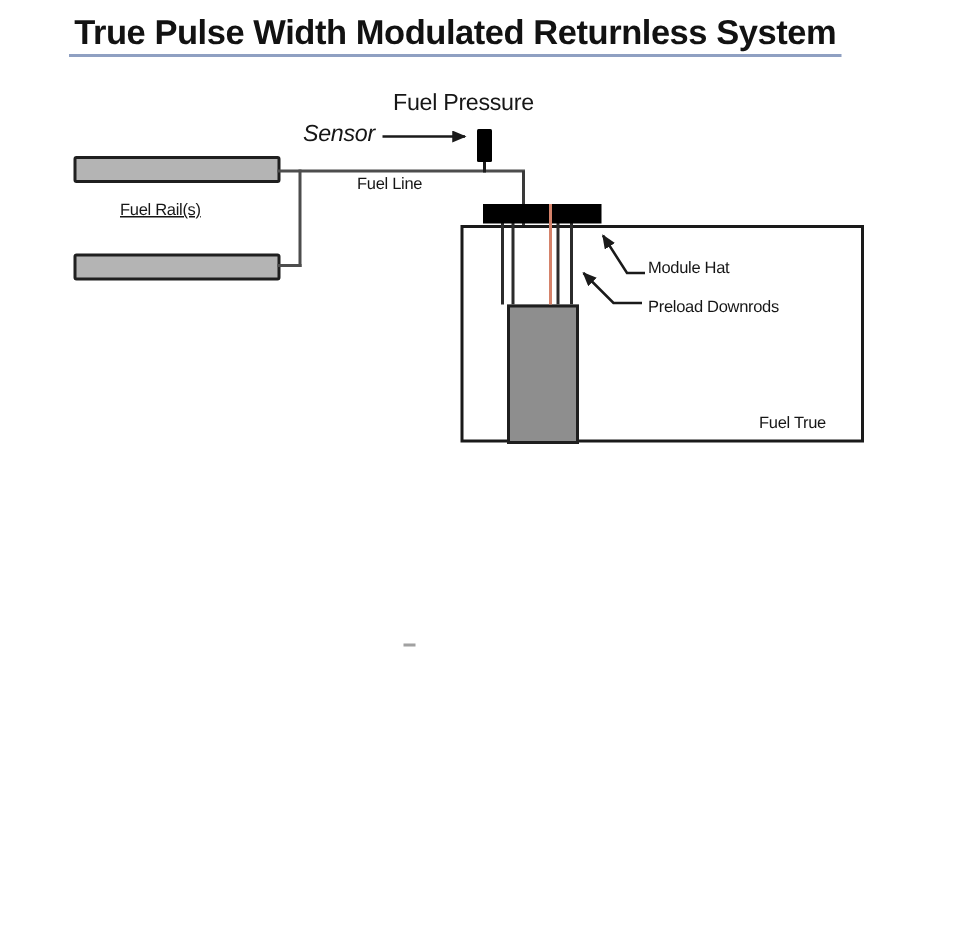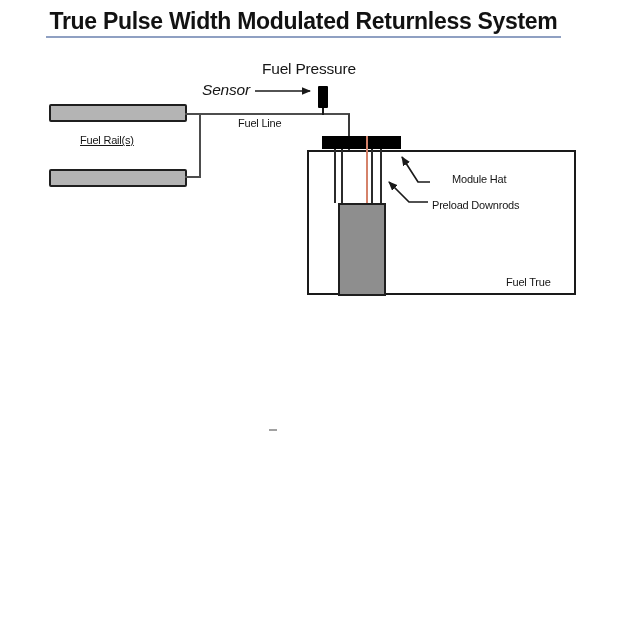--- a/index.html
+++ b/index.html
@@ -106,21 +106,21 @@
 
   <div class="abs z5" id="module-hat" style="left:322px;top:136px;width:79px;height:13px;"></div>
   <div class="abs rod" style="left:334px;top:148px;width:1.5px;height:55px;"></div>
   <div class="abs rod" style="left:341px;top:148px;width:2px;height:55px;"></div>
   <div class="abs rod" style="left:371px;top:148px;width:1.5px;height:55px;"></div>
   <div class="abs rod" style="left:380px;top:148px;width:2px;height:55px;"></div>
   <div class="abs" id="red-supply-line" style="left:365.5px;top:136px;width:2.5px;height:67px;"></div>
 
   <div class="abs z5" id="fuel-module" style="left:338px;top:203px;width:48px;height:93px;"></div>
 
-  <div class="label" style="left:452px;top:173px;">Module Hat</div>
+  <div class="label" style="left:432px;top:173px;">Module Hat</div>
   <div class="label" style="left:432px;top:199px;">Preload Downrods</div>
   <div class="label" style="left:506px;top:276px;">Fuel True</div>
 
   <svg id="arrow-overlay" viewBox="0 0 640 619" xmlns="http://www.w3.org/2000/svg">
     <defs>
       <marker id="ah" orient="auto" markerUnits="userSpaceOnUse" markerWidth="12" markerHeight="10" refX="8.5" refY="4">
         <path class="arrow-head" d="M0,0 L9.5,4 L0,8 Z"></path>
       </marker>
     </defs>
     <line class="arrow-line" x1="255" y1="91" x2="310" y2="91" marker-end="url(#ah)"></line>

